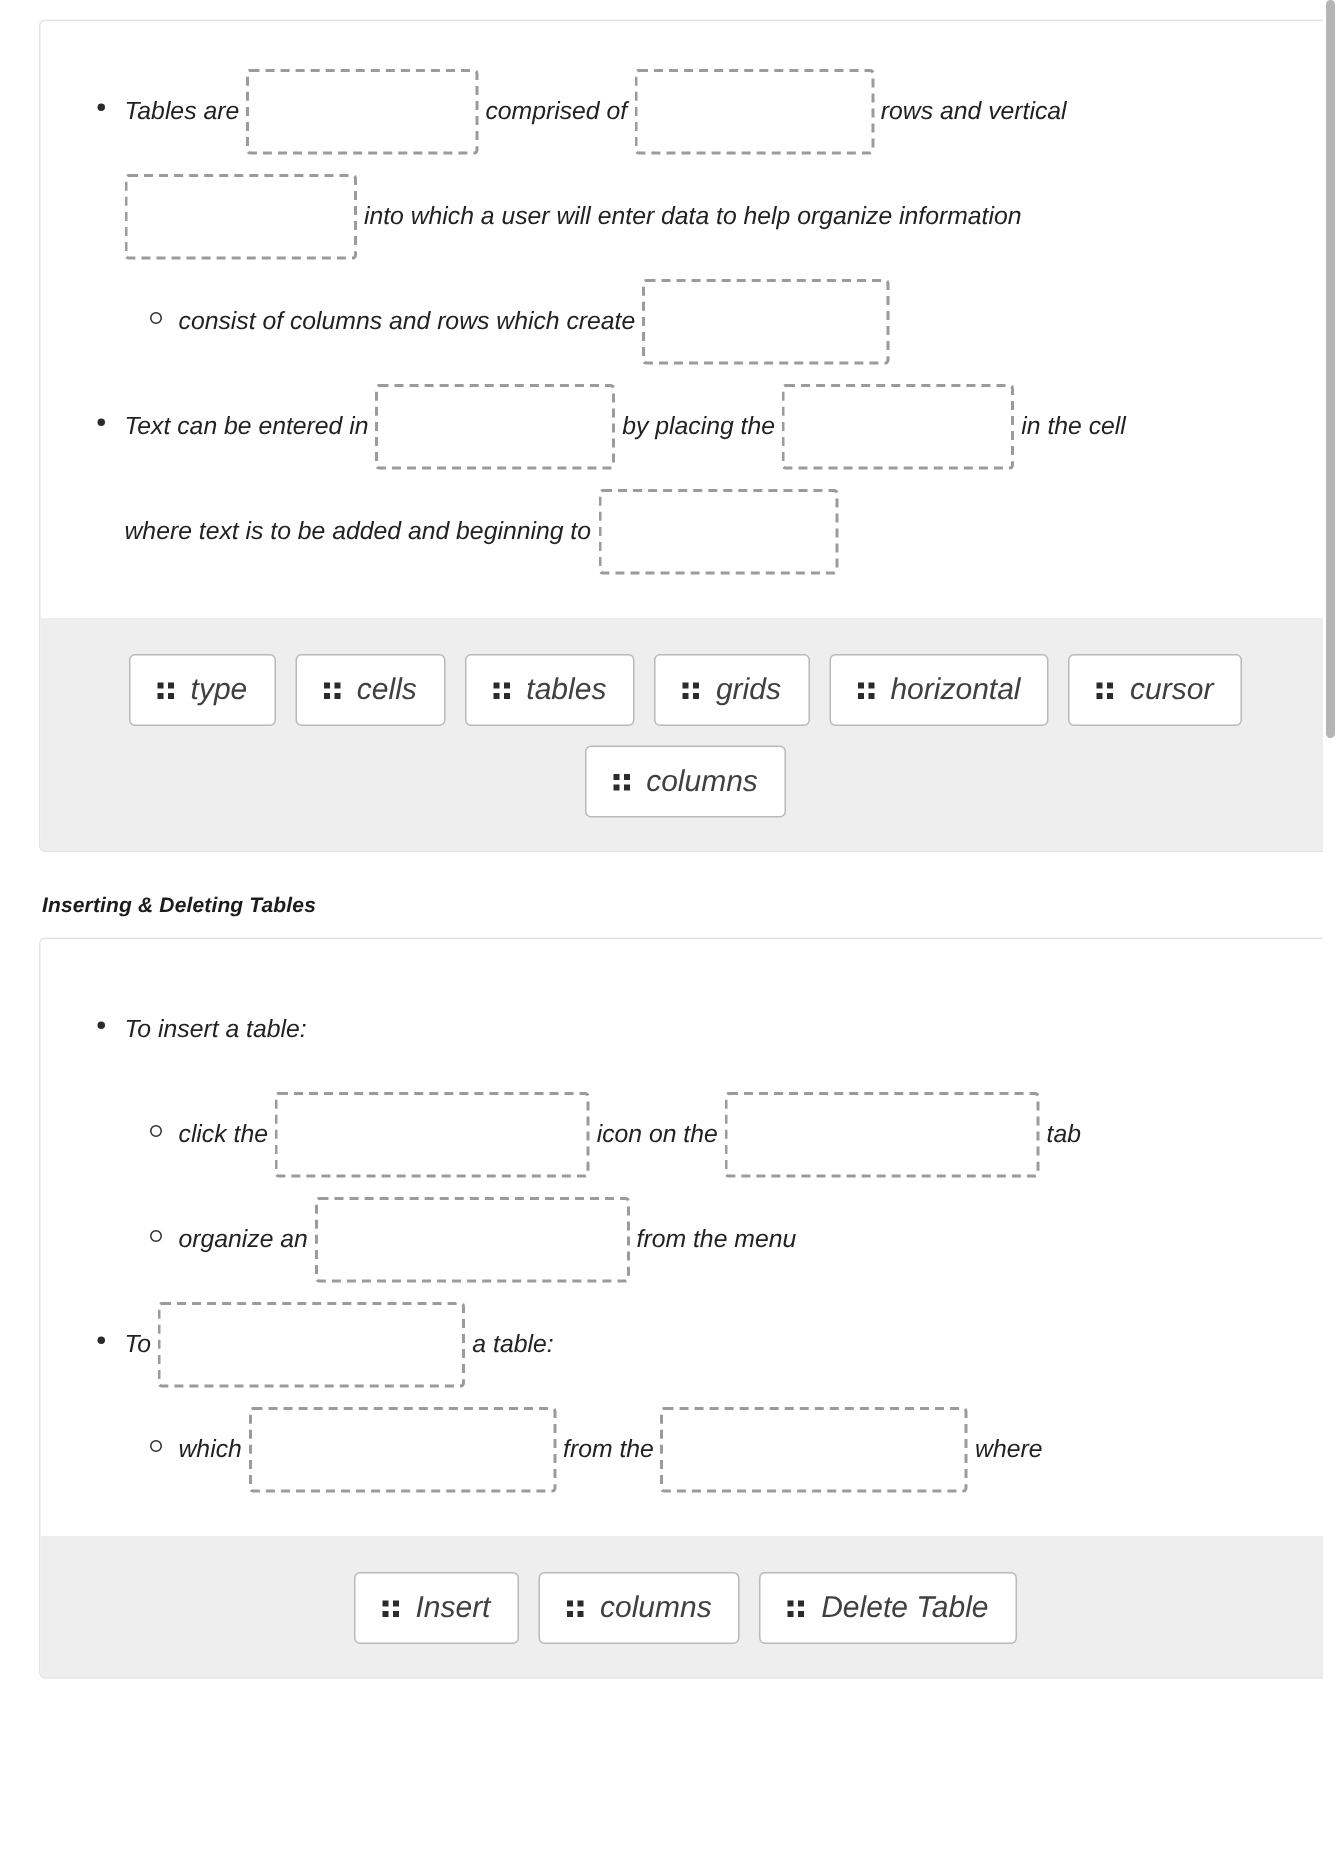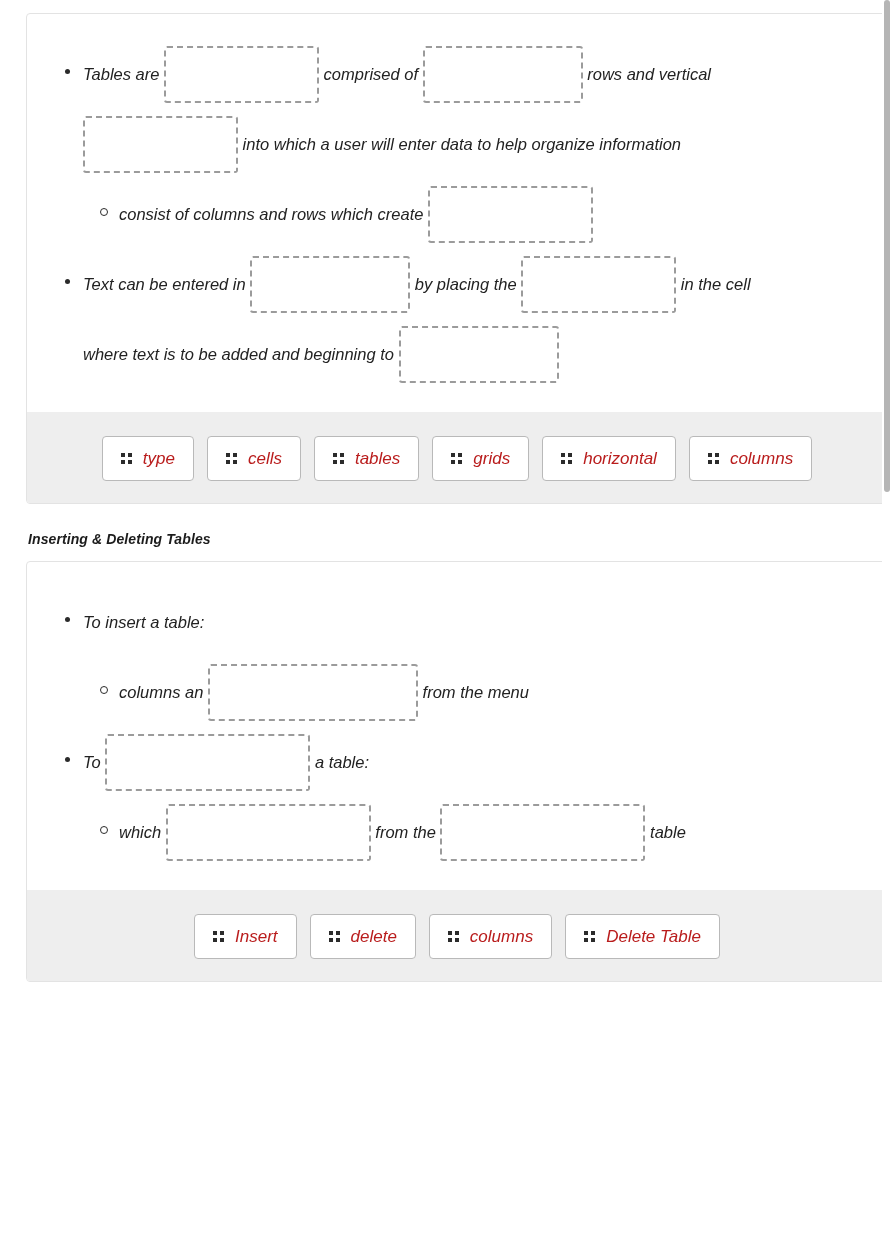--- a/index.html
+++ b/index.html
@@ -139,22 +139,22 @@
     gap: 13px 13px;
   }
   .chip {
     display: inline-flex;
     align-items: center;
     gap: 11px;
     background: #ffffff;
     border: 1px solid #b9b9b9;
     border-radius: 4px;
     padding: 13px 18px;
-    font-size: 17px;
-    color: #b91c1c;
+    font-size: 20px;
+    color: #404040;
     cursor: grab;
     line-height: 1;
   }
   .grip {
     display: inline-grid;
     grid-template-columns: 4px 4px;
     grid-template-rows: 4px 4px;
     gap: 3px;
     flex: none;
   }
@@ -271,76 +271,85 @@
               </span>
               <span>horizontal</span>
             </div>
             <div class="chip">
               <span class="grip">
                 <i></i>
                 <i></i>
                 <i></i>
                 <i></i>
               </span>
+              <span>cursor</span>
+            </div>
+            <div class="chip">
+              <span class="grip">
+                <i></i>
+                <i></i>
+                <i></i>
+                <i></i>
+              </span>
               <span>columns</span>
             </div>
           </div>
         </div>
         <div class="section-heading">Inserting &amp; Deleting Tables</div>
         <div class="card">
           <div class="card-body">
             <ul class="bullets">
               <li class="bullet-item">
                 <div class="line">
                   <span class="txt">To insert a table:</span>
                 </div>
               </li>
               <li class="sub-item">
                 <div class="line">
-                  <span class="txt">columns an </span>
+                  <span class="txt">click the </span>
+                  <span class="blank b-210"></span>
+                  <span class="txt"> icon on the </span>
+                  <span class="blank b-210"></span>
+                  <span class="txt"> tab</span>
+                </div>
+              </li>
+              <li class="sub-item">
+                <div class="line">
+                  <span class="txt">organize an </span>
                   <span class="blank b-210"></span>
                   <span class="txt"> from the menu</span>
                 </div>
               </li>
               <li class="bullet-item">
                 <div class="line">
                   <span class="txt">To </span>
                   <span class="blank b-205"></span>
                   <span class="txt"> a table:</span>
                 </div>
               </li>
               <li class="sub-item">
                 <div class="line">
                   <span class="txt">which </span>
                   <span class="blank b-205"></span>
                   <span class="txt"> from the </span>
                   <span class="blank b-205"></span>
-                  <span class="txt"> table</span>
+                  <span class="txt"> where</span>
                 </div>
               </li>
             </ul>
           </div>
           <div class="word-bank">
             <div class="chip">
               <span class="grip">
                 <i></i>
                 <i></i>
                 <i></i>
                 <i></i>
               </span>
               <span>Insert</span>
-            </div>
-            <div class="chip">
-              <span class="grip">
-                <i></i>
-                <i></i>
-                <i></i>
-                <i></i>
-              </span>
-              <span>delete</span>
             </div>
             <div class="chip">
               <span class="grip">
                 <i></i>
                 <i></i>
                 <i></i>
                 <i></i>
               </span>
               <span>columns</span>
             </div>

